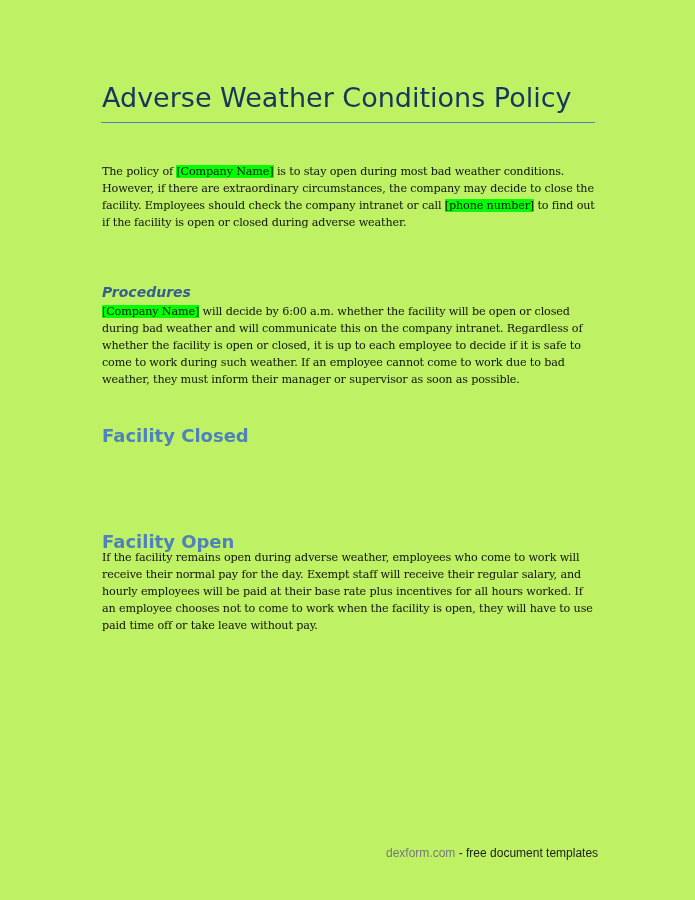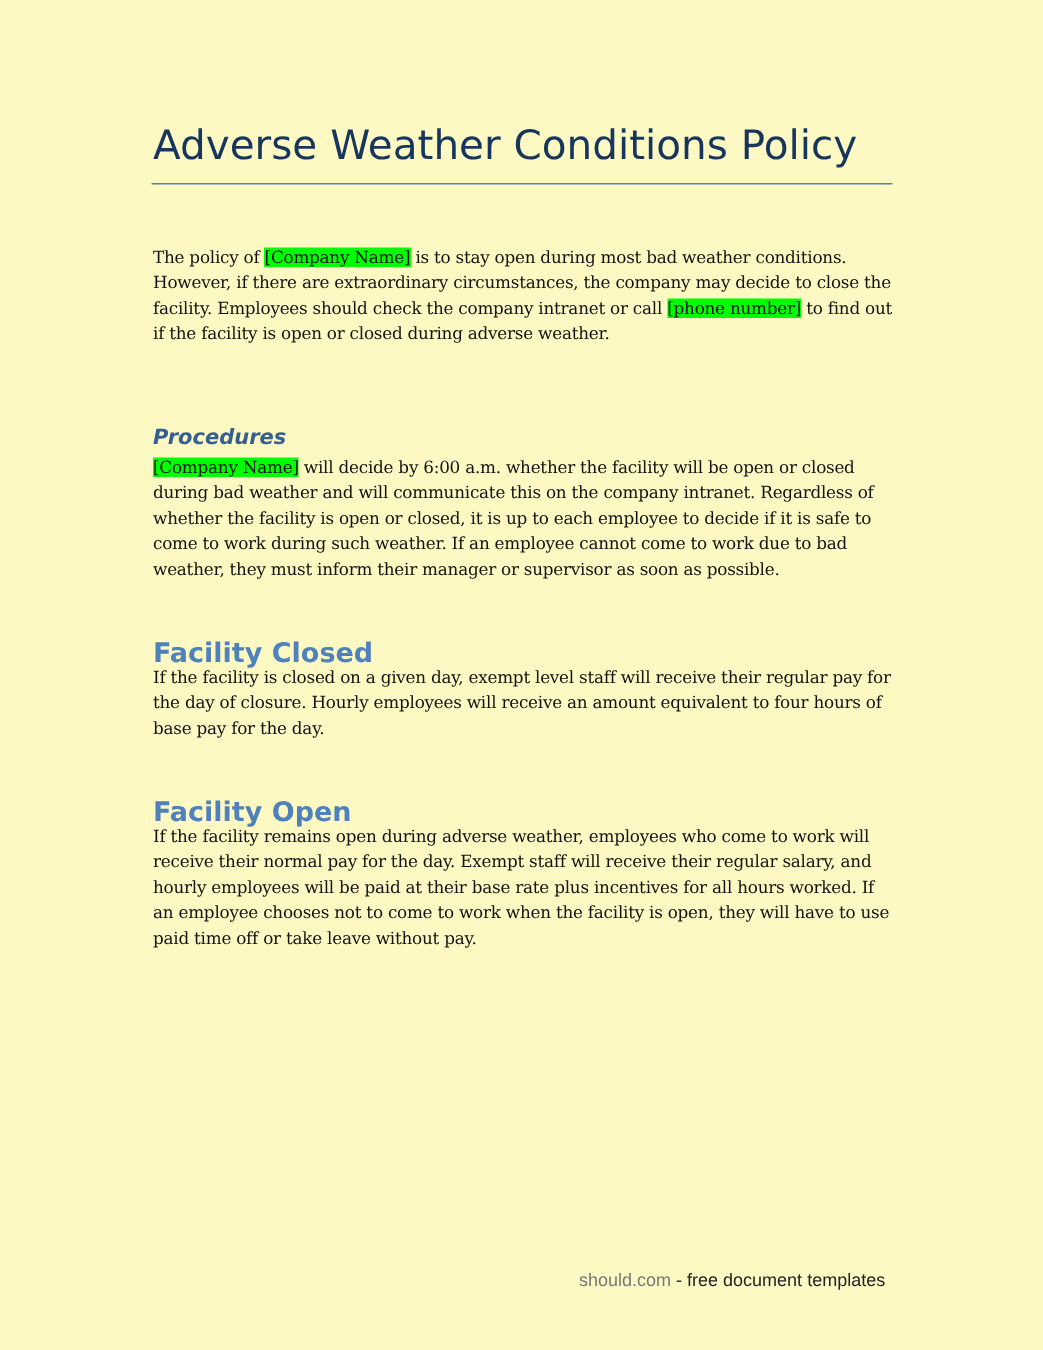--- a/index.html
+++ b/index.html
@@ -1,17 +1,17 @@
 <!DOCTYPE html>
 <html><head>
   <meta charset="utf-8">
   <style>
     html, body { margin: 0; padding: 0; background: #ffffff; }
     body { width: 695px; height: 900px; position: relative; overflow: hidden; }
-    .page { position: absolute; left: 0; top: 0; width: 695px; height: 900px; background: #fef9c3; }
+    .page { position: absolute; left: 0; top: 0; width: 695px; height: 900px; background: #bef264; }
     .title {
       position: absolute; left: 102px; top: 82px;
       font-family: "DejaVu Sans", sans-serif; font-size: 27px; color: #17365d;
       letter-spacing: 0px; white-space: nowrap; margin: 0; font-weight: normal;
     }
     .title-rule { position: absolute; left: 101px; top: 122px; width: 494px; height: 1px; background: #4f81bd; }
     .para {
       position: absolute; left: 102px; width: 495px;
       font-family: "DejaVu Serif", serif; font-size: 11.2px; line-height: 17px; color: #111;
       margin: 0; letter-spacing: -0.15px;
@@ -37,19 +37,18 @@
 <div class="page">
   <h1 class="title">Adverse Weather Conditions Policy</h1>
   <div class="title-rule"></div>
 
   <p class="para" style="top:163px;"><span>The policy of </span><span class="hl">[Company Name]</span><span> is to stay open during most bad weather conditions. However, if there are extraordinary circumstances, the company may decide to close the facility. Employees should check the company intranet or call </span><span class="hl">[phone number]</span><span> to find out if the facility is open or closed during adverse weather.</span></p>
 
   <h2 class="h-proc">Procedures</h2>
   <p class="para" style="top:303px;"><span class="hl">[Company Name]</span><span> will decide by 6:00 a.m. whether the facility will be open or closed during bad weather and will communicate this on the company intranet. Regardless of whether the facility is open or closed, it is up to each employee to decide if it is safe to come to work during such weather. If an employee cannot come to work due to bad weather, they must inform their manager or supervisor as soon as possible.</span></p>
 
   <h3 class="h-sub" style="top:425px;">Facility Closed</h3>
-  <p class="para" style="top:443px;">If the facility is closed on a given day, exempt level staff will receive their regular pay for the day of closure. Hourly employees will receive an amount equivalent to four hours of base pay for the day.</p>
 
   <h3 class="h-sub" style="top:531px;">Facility Open</h3>
   <p class="para" style="top:549px;">If the facility remains open during adverse weather, employees who come to work will receive their normal pay for the day. Exempt staff will receive their regular salary, and hourly employees will be paid at their base rate plus incentives for all hours worked. If an employee chooses not to come to work when the facility is open, they will have to use paid time off or take leave without pay.</p>
 
-  <div class="footer"><span class="brand">should.com</span><span> - free document templates</span></div>
+  <div class="footer"><span class="brand">dexform.com</span><span> - free document templates</span></div>
 </div>
 
 </body></html>

